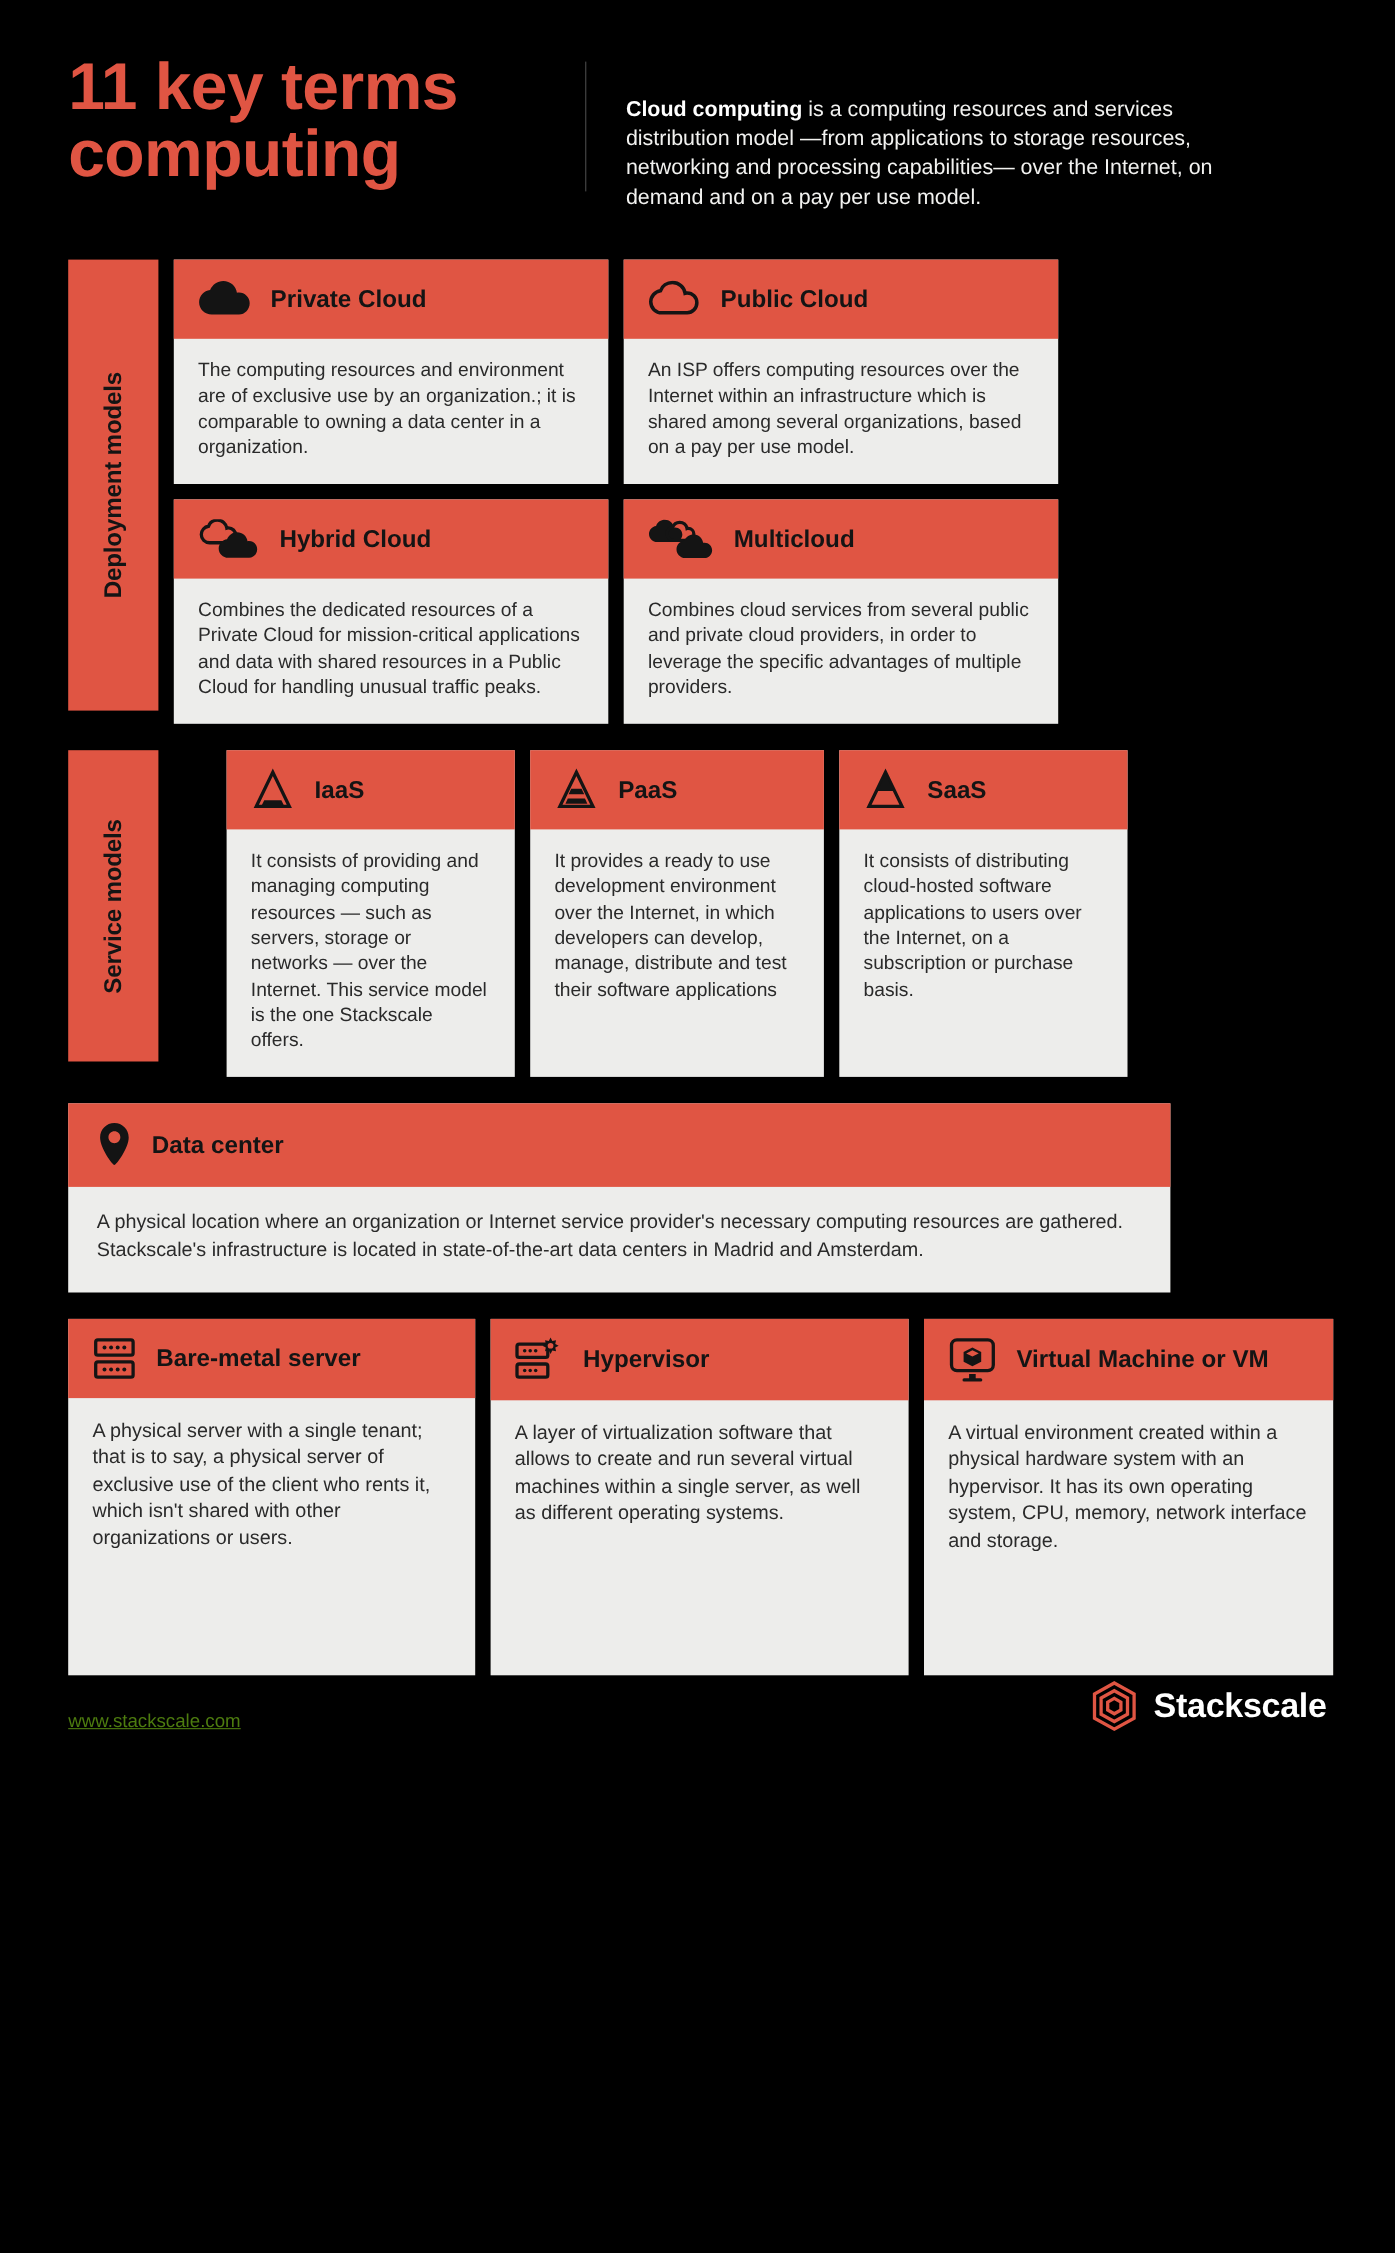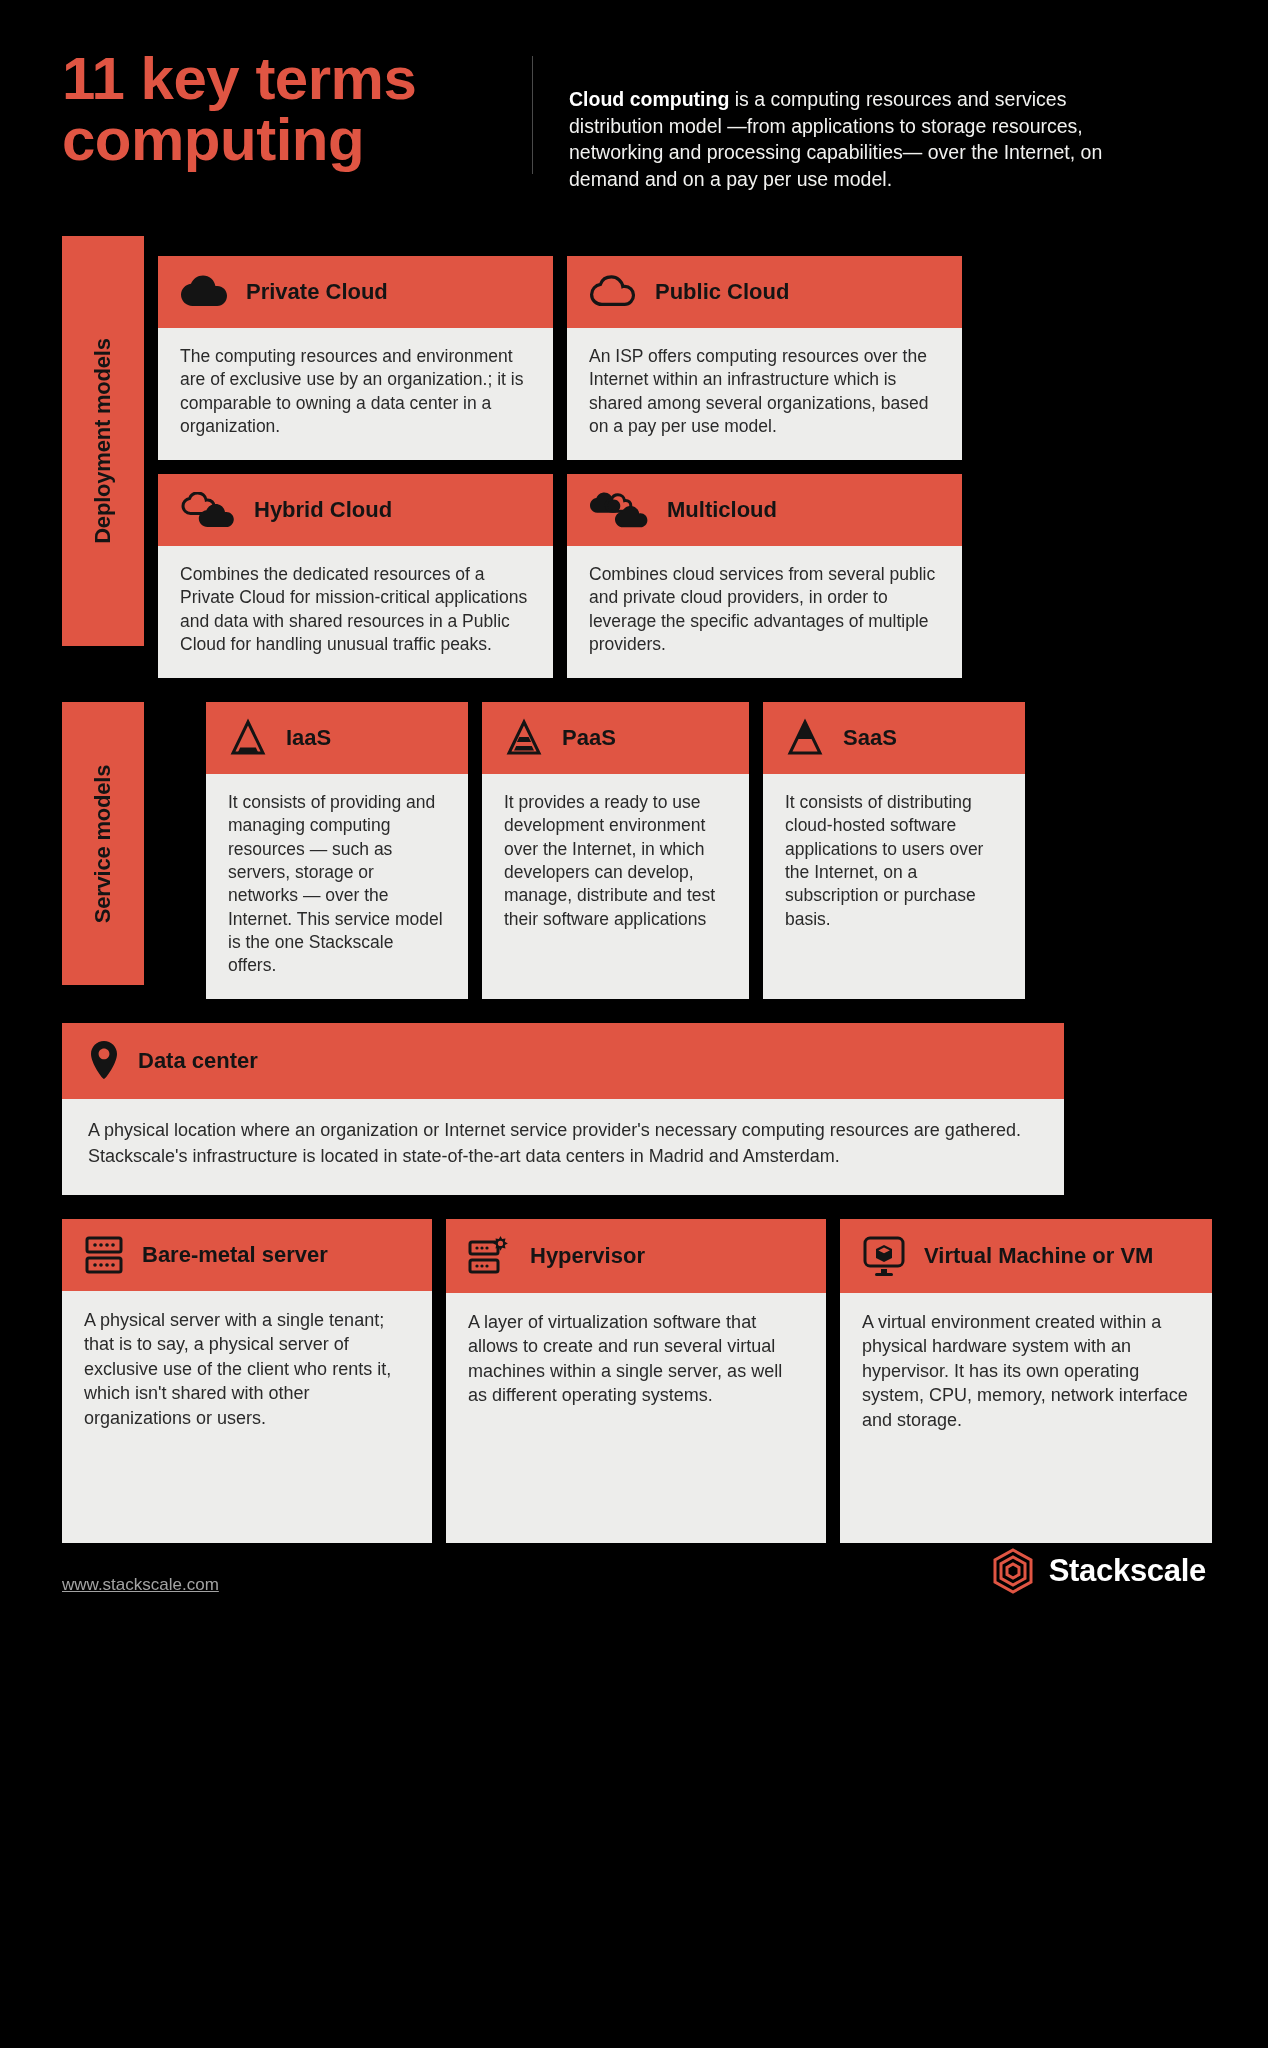--- a/index.html
+++ b/index.html
@@ -87,21 +87,21 @@
   }
   .icon { flex: 0 0 auto; display: flex; align-items: center; justify-content: center; }
 
   
   #deployment { margin-top: 44px; }
   #deployment .sidelabel { height: 410px; }
   #deployment .cards { width: 1096px; }
   #deployment .card { width: 395px; }
   #deployment .card-body { min-height: 128px; }
 
-  .grid2 { display: grid; grid-template-columns: 395px 395px; gap: 14px; margin-top: 20px; }
+  .grid2 { display: grid; grid-template-columns: 395px 395px; gap: 14px; }
 
   
   #service { margin-top: 24px; }
   #service .sidelabel { height: 283px; }
   .grid3 { display: grid; grid-template-columns: 262px 267px 262px; gap: 14px; padding-left: 48px; }
   #service .card-body { min-height: 196px; }
 
   
   #datacenter { margin-top: 24px; }
   .full-card { width: 1002px; background: #EDEDEB; }
@@ -112,21 +112,21 @@
   #infra { margin-top: 24px; }
   .grid3b { display: grid; grid-template-columns: 370px 380px 372px; gap: 14px; }
   #infra .card-body { min-height: 250px; font-size: 18px; line-height: 1.36; }
   #infra .card-head .ttl { line-height: 1.1; }
 
   
   .footer {
     display: flex; align-items: center; justify-content: space-between;
     padding: 4px 0 36px 0;
   }
-  .foot-url { color: #a3a3a3; font-size: 17px; margin-top: 28px; }
+  .foot-url { color: #4d7c0f; font-size: 17px; margin-top: 28px; }
   .brand { display: flex; align-items: center; gap: 14px; }
   .brand-name { color: #ffffff; font-size: 31px; font-weight: bold; letter-spacing: -0.3px; }
 </style>
 </head>
 <body>
 
 <div class="page">
 
   <div class="header">
     <div class="title">

